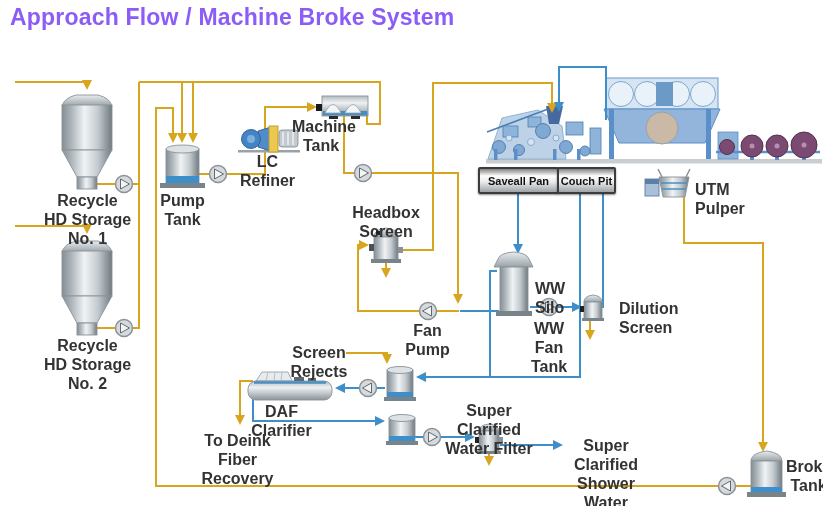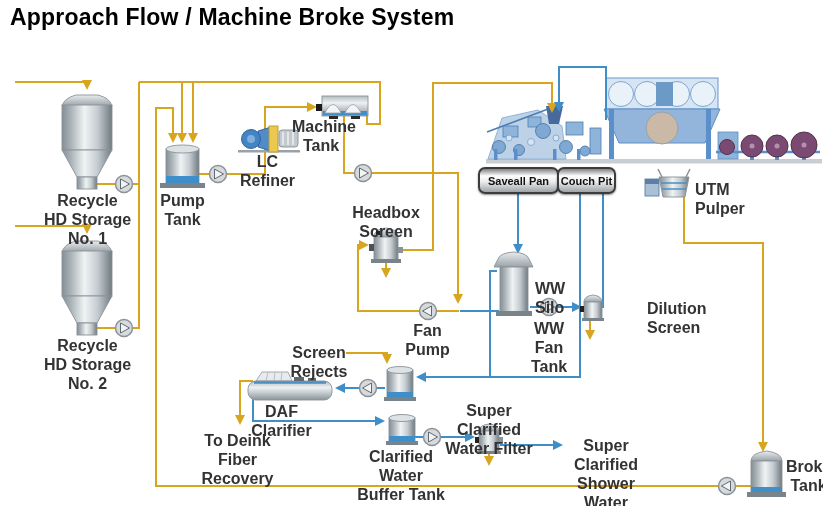--- a/index.html
+++ b/index.html
@@ -1,25 +1,25 @@
 <!DOCTYPE html>
 <html><head>
 <meta charset="utf-8">
 <style>
   html,body{margin:0;padding:0;background:#ffffff;}
   .stage{position:relative;width:823px;height:506px;background:#ffffff;overflow:hidden;
          font-family:"Liberation Sans",sans-serif;}
-  .title{position:absolute;left:10px;top:4px;font-size:23px;font-weight:bold;color:#000000;
+  .title{position:absolute;left:10px;top:4px;font-size:23px;font-weight:bold;color:#8b5cf6;
          letter-spacing:.2px;white-space:nowrap;}
   svg.canvas{position:absolute;left:0;top:0;}
   .lbl{position:absolute;font-size:16px;font-weight:bold;color:#333;line-height:1.18;
        text-align:center;white-space:pre-line;}
   .lbl.left{text-align:left;}
   .tagbtn{position:absolute;display:flex;align-items:center;justify-content:center;
-          border:2px solid #3c3c3c;border-radius:7px;color:#111;
+          border:2px solid #3c3c3c;border-radius:2px;color:#111;
           font-size:11px;font-weight:bold;
           background:linear-gradient(#828282 0%,#fdfdfd 30%,#ececec 55%,#9ea3a6 100%);
           box-shadow:0 1px 2px rgba(0,0,0,.45);}
 </style>
 </head>
 <body>
 
 <div class="stage">
 
 <svg class="canvas" width="823" height="506" viewBox="0 0 823 506">
@@ -291,29 +291,27 @@
 Tank</div>
 <div class="lbl" style="left:230px;top:153px;width:75px;">LC Refiner</div>
 <div class="lbl" style="left:292px;top:118px;width:58px;">Machine
 Tank</div>
 <div class="lbl" style="left:352px;top:204px;width:68px;">Headbox
 Screen</div>
 <div class="lbl" style="left:395px;top:322px;width:65px;">Fan Pump</div>
 <div class="lbl left" style="left:535px;top:280px;width:45px;">WW Silo</div>
 <div class="lbl" style="left:520px;top:320px;width:58px;">WW Fan
 Tank</div>
-<div class="lbl" style="left:632px;top:300px;width:52px;padding-left:15px;">Dilution
+<div class="lbl" style="left:604px;top:300px;width:52px;padding-left:15px;">Dilution
 Screen</div>
 <div class="lbl" style="left:289px;top:344px;width:60px;">Screen
 Rejects</div>
 <div class="lbl" style="left:239px;top:403px;width:85px;">DAF Clarifier</div>
 <div class="lbl" style="left:190px;top:432px;width:95px;">To Deink
 Fiber Recovery</div>
-<div class="lbl" style="left:350px;top:448px;width:102px;">Clarified Water
-Buffer Tank</div>
 <div class="lbl" style="left:438px;top:402px;width:102px;">Super Clarified
 Water Filter</div>
 <div class="lbl" style="left:555px;top:437px;width:102px;">Super Clarified
 Shower Water</div>
 <div class="lbl left" style="left:695px;top:181px;width:50px;">UTM
 Pulper</div>
 <div class="lbl" style="left:786px;top:458px;width:45px;">Broke
 Tank</div>
 
 </div>

